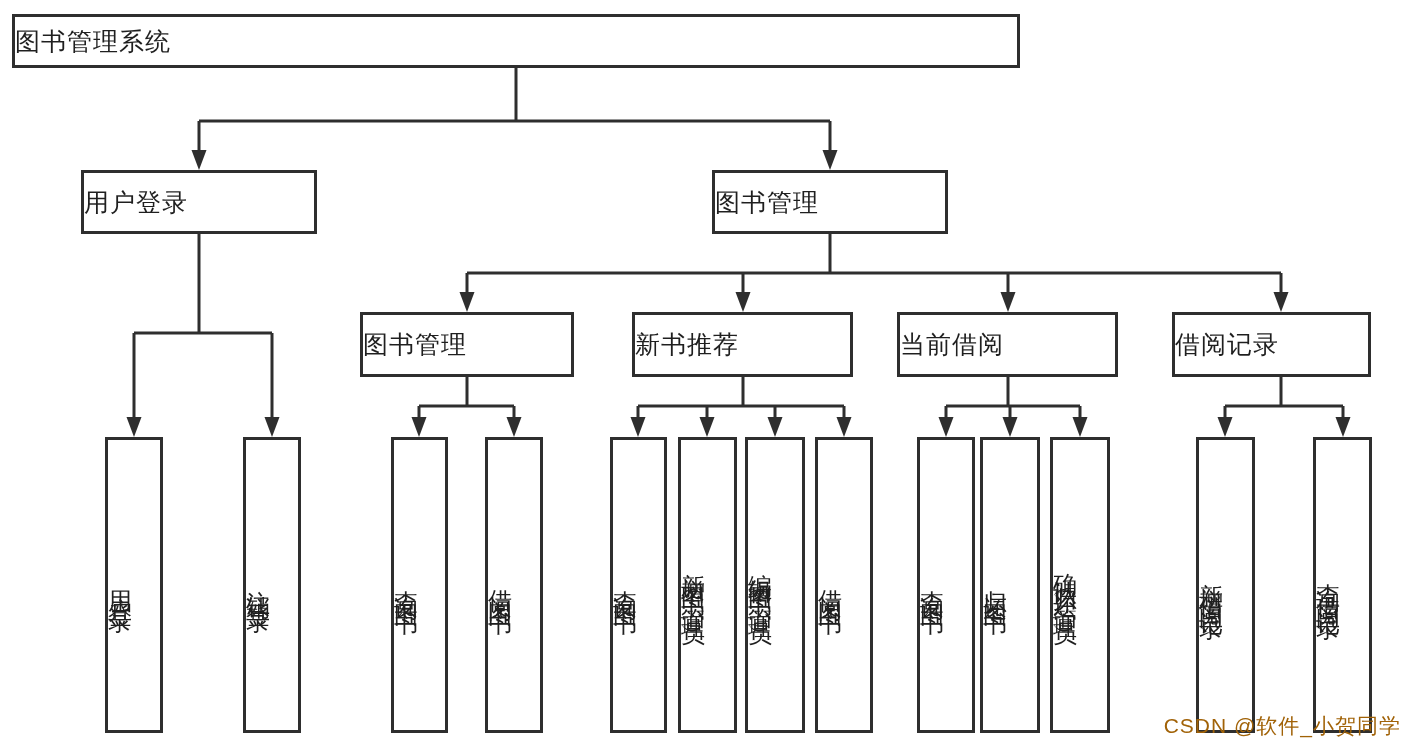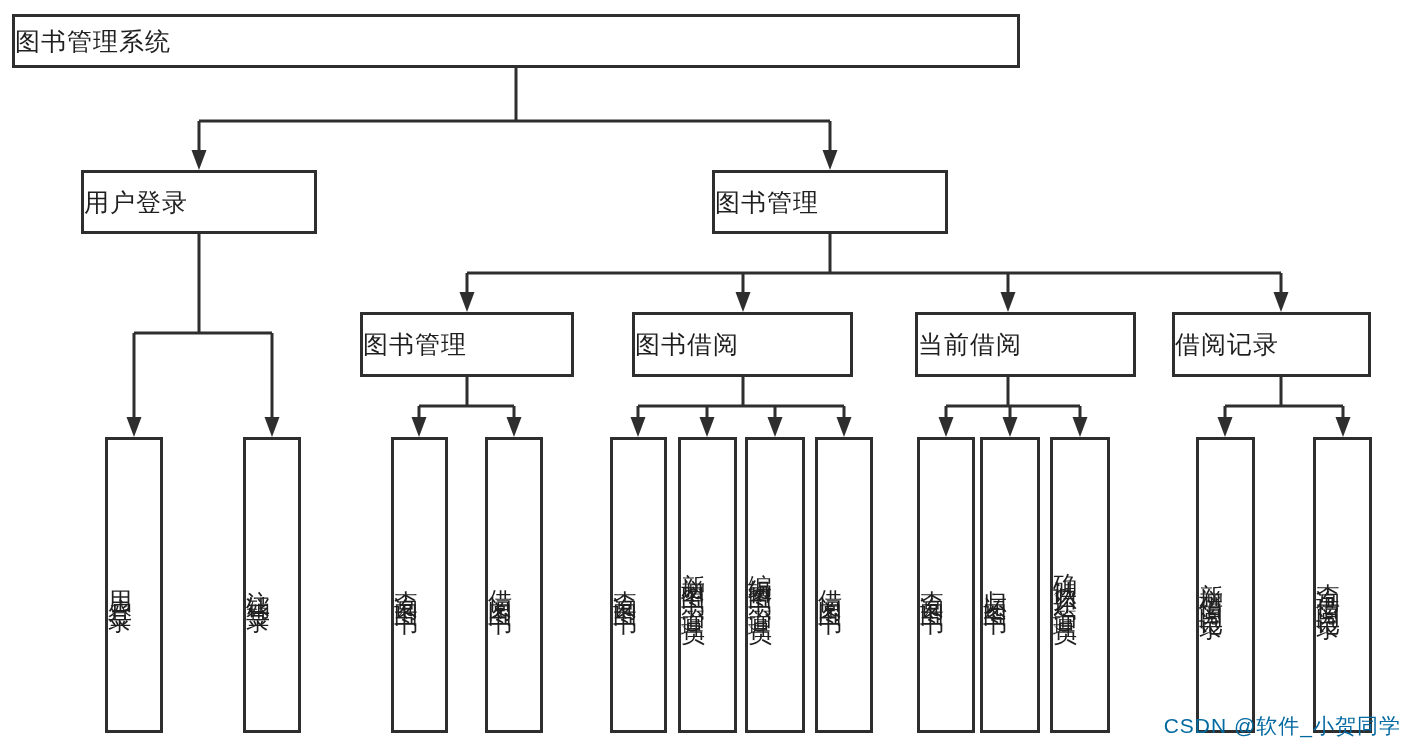--- a/index.html
+++ b/index.html
@@ -36,21 +36,21 @@
     line-height:1;
     color:#1f1f1f;
     white-space:nowrap;
   }
   .watermark{
     position:absolute;
     right:4px;
     top:712px;
     z-index:3;
     font-size:21px;
-    color:#0369a1;
+    color:#a16207;
     letter-spacing:1px;
     white-space:nowrap;
   }
   .cline{stroke:#2e2e2e;stroke-width:3;fill:none;}
   .ahead{fill:#2e2e2e;stroke:none;}
 </style>
 </head>
 <body>
 
 <div class="stage">
@@ -113,23 +113,23 @@
     <span>用户登录</span>
   </div>
   <div class="box hbox" style="left:712px;top:170px;width:236px;height:64px;">
     <span>图书管理</span>
   </div>
 
   <div class="box hbox" style="left:360px;top:312px;width:214px;height:65px;">
     <span>图书管理</span>
   </div>
   <div class="box hbox" style="left:632px;top:312px;width:221px;height:65px;">
-    <span>图书借阅</span>
+    <span>新书推荐</span>
   </div>
-  <div class="box hbox" style="left:897px;top:312px;width:221px;height:65px;margin-left:18px;">
+  <div class="box hbox" style="left:897px;top:312px;width:221px;height:65px;">
     <span>当前借阅</span>
   </div>
   <div class="box hbox" style="left:1172px;top:312px;width:199px;height:65px;">
     <span>借阅记录</span>
   </div>
 
   <div class="box vbox" style="left:105px;top:437px;width:58px;height:296px;">
     <span>用户登录</span>
   </div>
   <div class="box vbox" style="left:243px;top:437px;width:58px;height:296px;">

